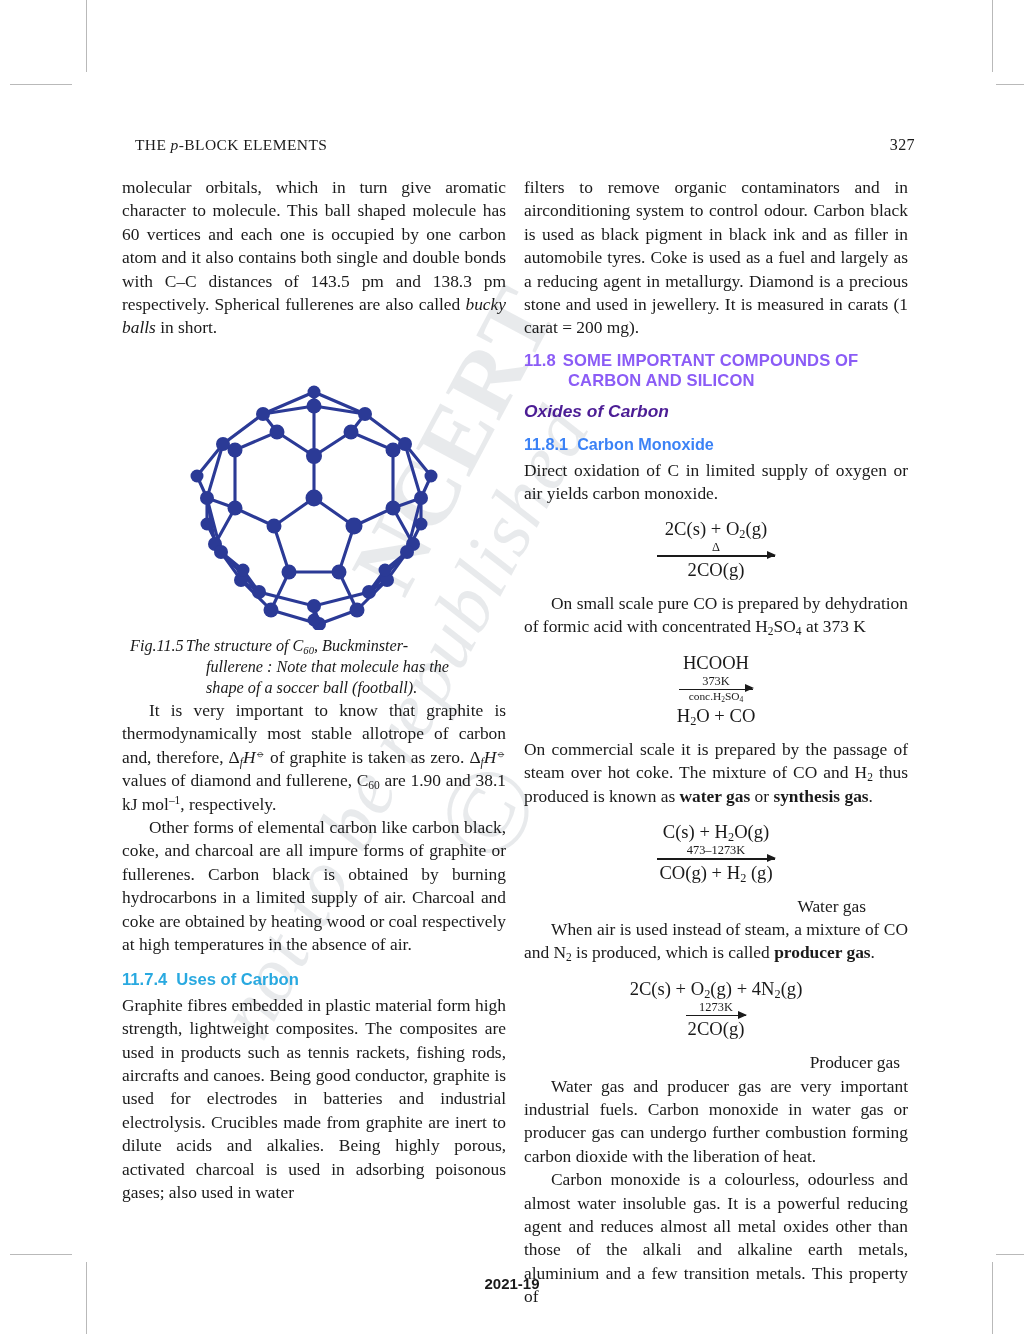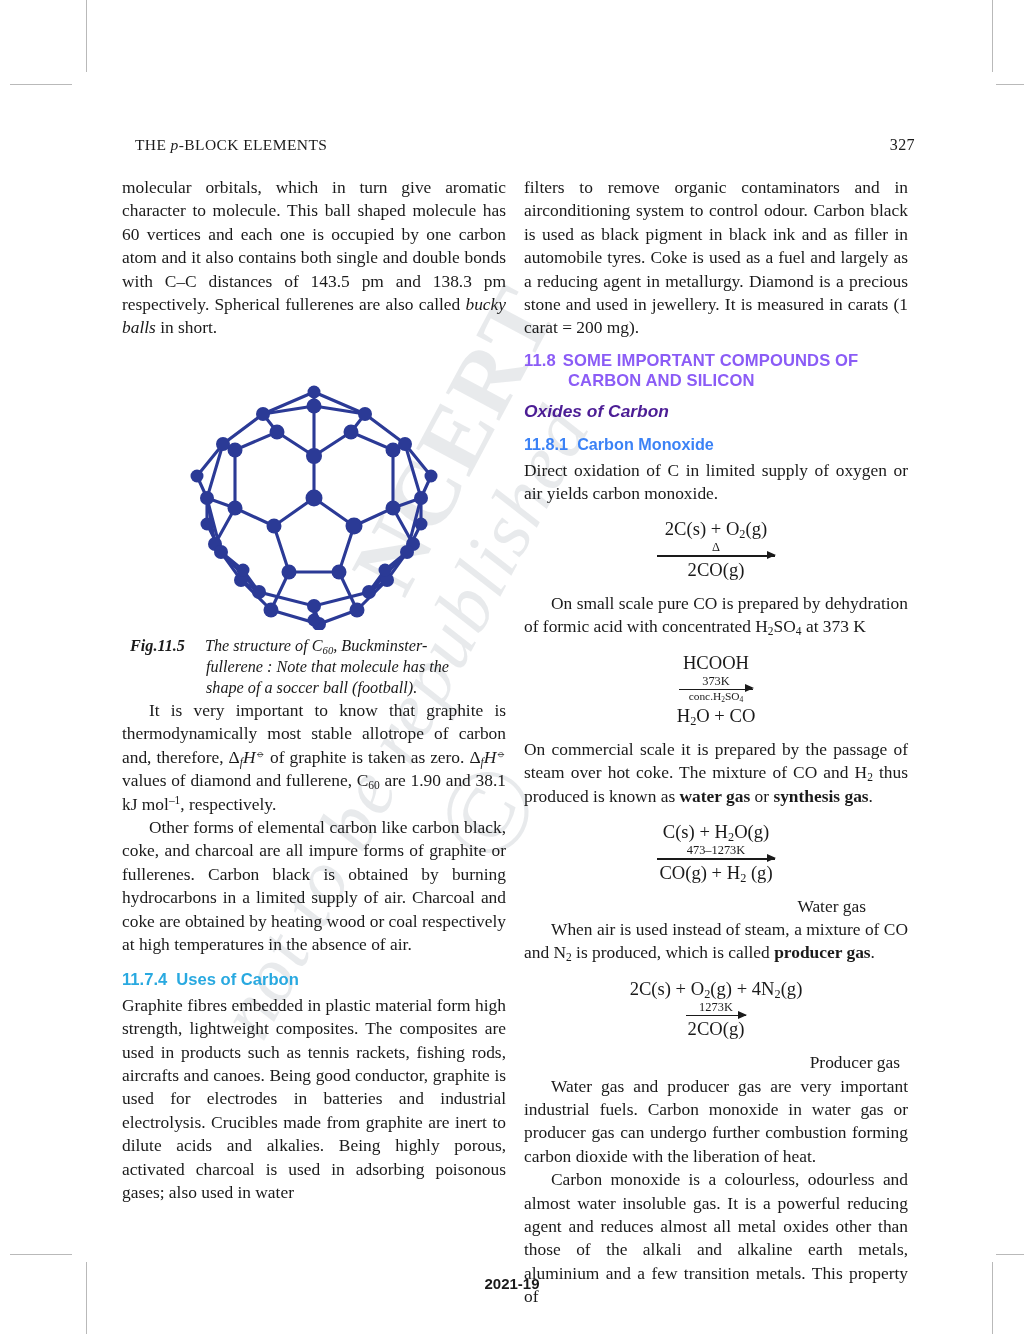--- a/index.html
+++ b/index.html
@@ -109,23 +109,23 @@
   #fig-caption {
     margin-top: 6px;
     font-style: italic;
     font-size: 16.2px;
     line-height: 1.30;
     text-align: left;
     padding-left: 8px;
     text-indent: 0;
   }
   #fig-caption .figlabel {
-    font-weight: bold;
+    font-weight: normal;
     font-style: italic;
-    margin-right: 20px;
+    margin-right: 2px;
   }
   .cap-line { display: block; padding-left: 76px; }
   .cap-first { display: inline; }
 
   
   .h-sec {
     color: #8b5cf6;
     font-family: "Liberation Sans", sans-serif;
     font-weight: bold;
     font-size: 16.6px;

